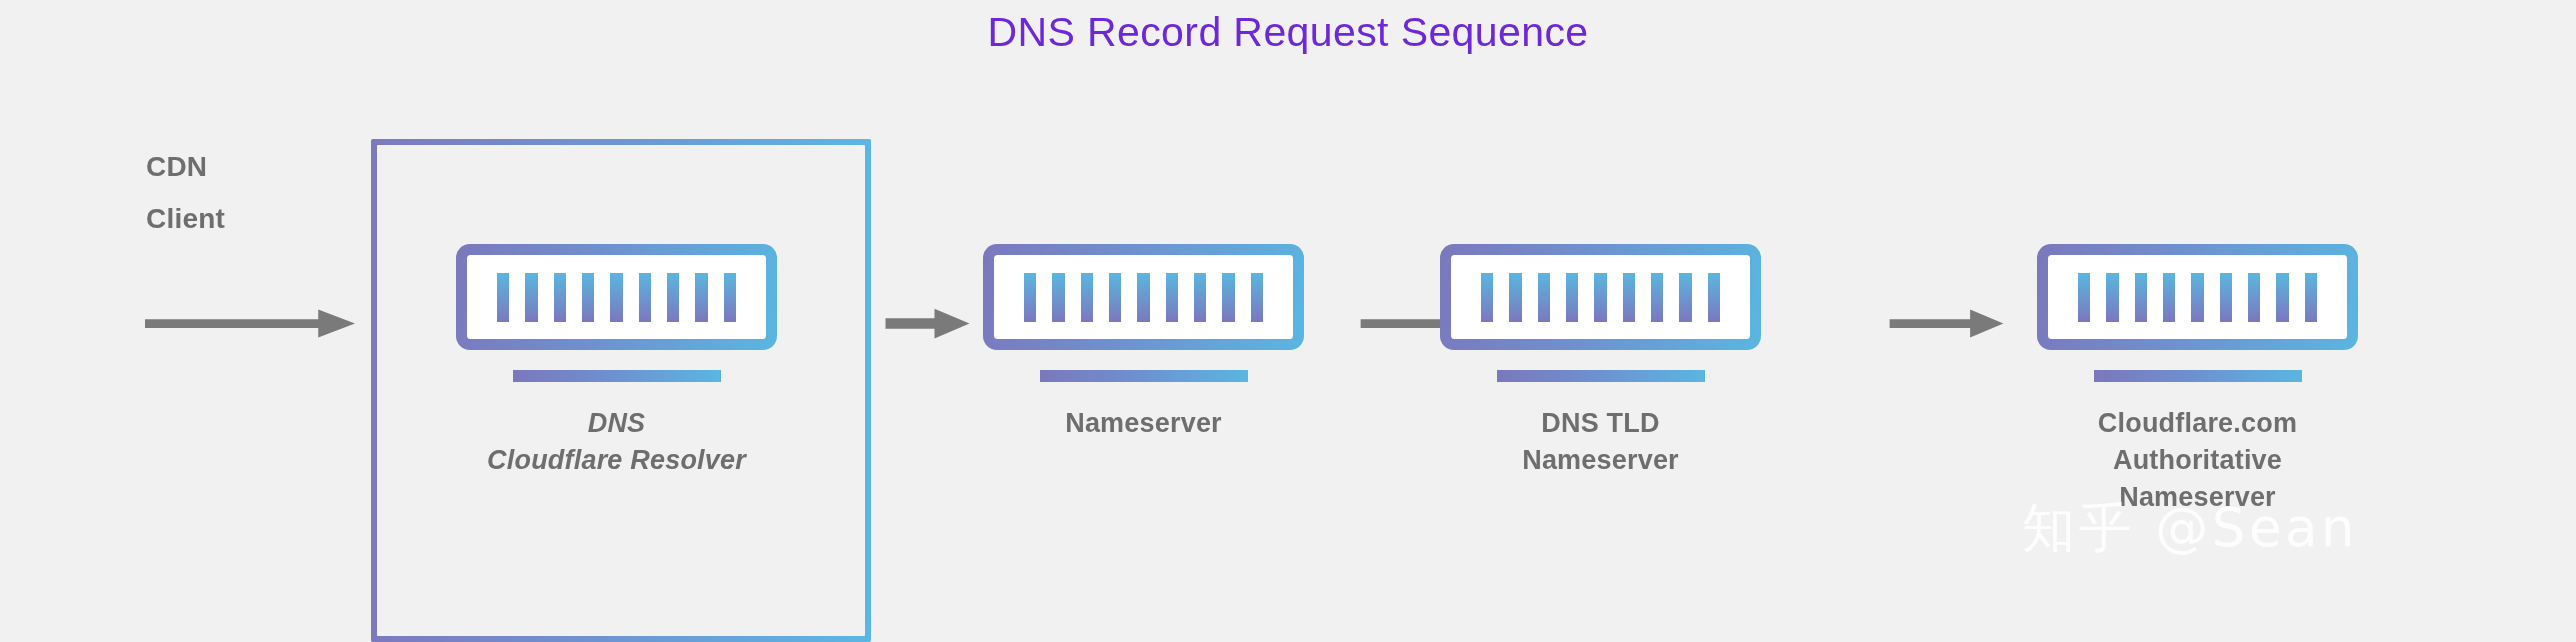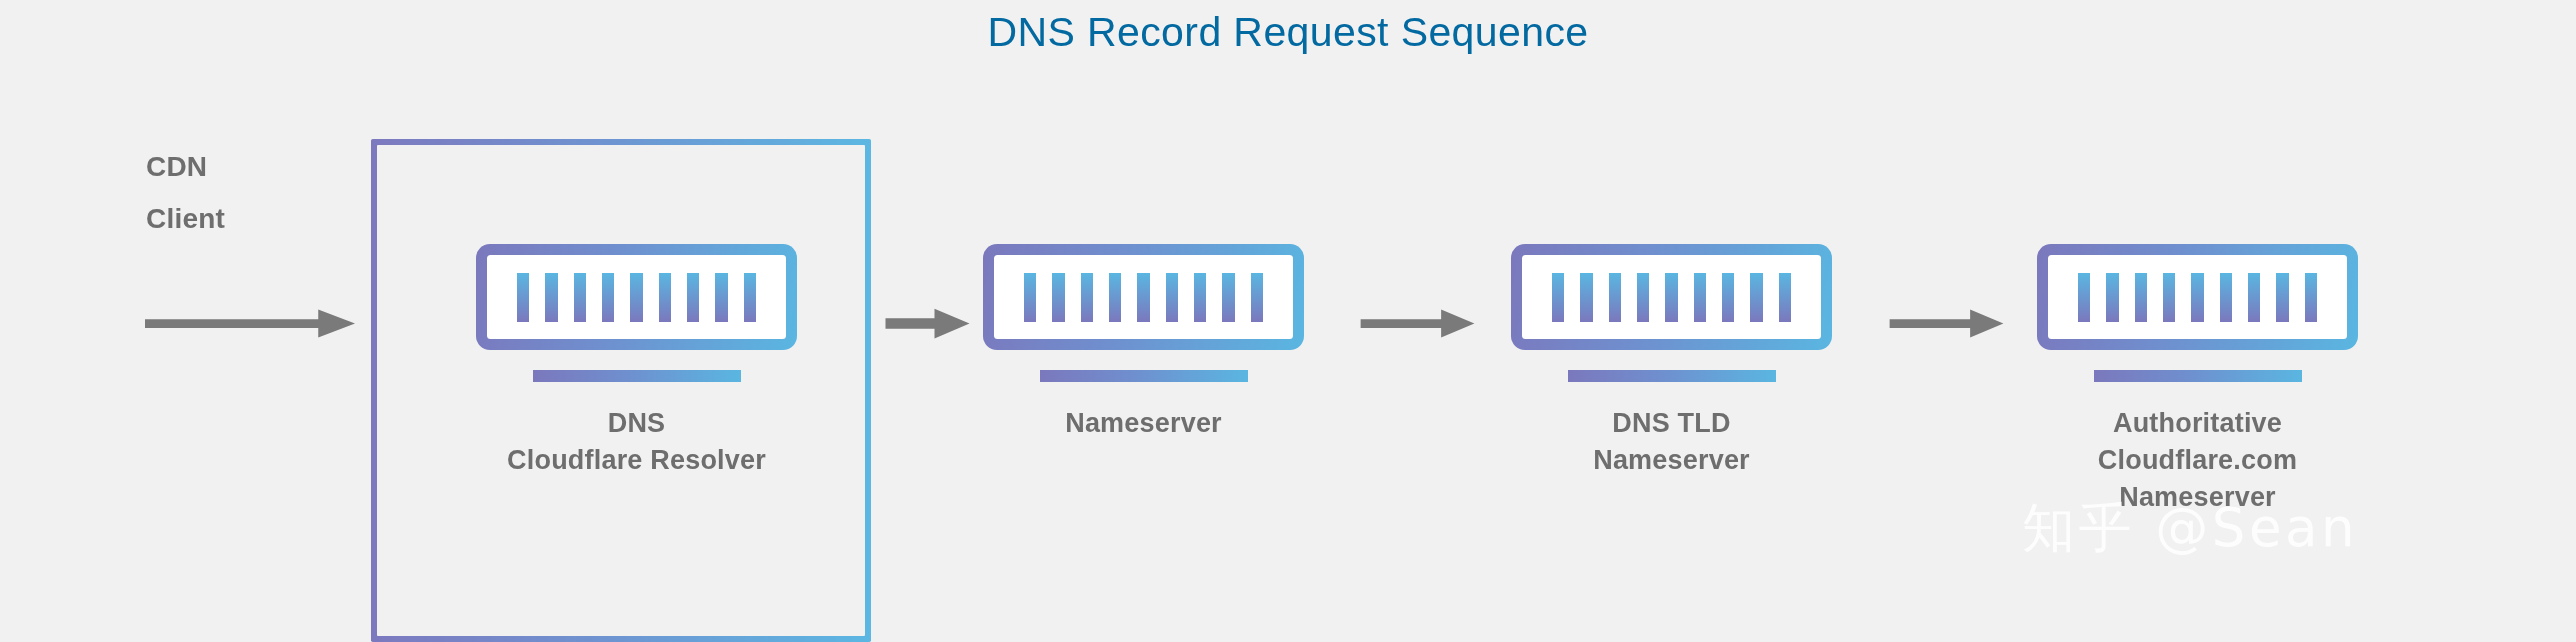--- a/index.html
+++ b/index.html
@@ -23,21 +23,21 @@
 
   
   .diagram-title {
     position: absolute;
     top: 0px;
     left: 0;
     width: 2576px;
     text-align: center;
     font-size: 41px;
     font-weight: 400;
-    color: #0369a1;
+    color: #6d28d9;
     letter-spacing: 0.4px;
     line-height: 64px;
   }
 
   
   .source-block {
     position: absolute;
     left: 146px;
     top: 141px;
     width: 203px;
@@ -151,21 +151,21 @@
   <div class="arrow" style="left:144px; top:306px; width:212px;">
     <svg width="212" height="35" viewBox="0 0 240 40">
       <path d="M0 15 H198 V4 L240 20 L198 36 V25 H0 Z" fill="#7a7a7a"></path>
     </svg>
   </div>
 
   <div class="resolver-box">
     <div class="resolver-box-inner"></div>
   </div>
 
-  <div class="node" style="left:476px;">
+  <div class="node" style="left:456px;font-style:italic;">
     <div class="node-icon">
       <div class="node-icon-face">
         <span class="node-bar"></span>
         <span class="node-bar"></span>
         <span class="node-bar"></span>
         <span class="node-bar"></span>
         <span class="node-bar"></span>
         <span class="node-bar"></span>
         <span class="node-bar"></span>
         <span class="node-bar"></span>
@@ -204,21 +204,21 @@
       <div>Nameserver</div>
     </div>
   </div>
 
   <div class="arrow" style="left:1360px; top:306px; width:115px;">
     <svg width="115" height="35" viewBox="0 0 130 40">
       <path d="M0 15 H92 V4 L130 20 L92 36 V25 H0 Z" fill="#7a7a7a"></path>
     </svg>
   </div>
 
-  <div class="node" style="left:1511px;">
+  <div class="node" style="left:1440px;">
     <div class="node-icon">
       <div class="node-icon-face">
         <span class="node-bar"></span>
         <span class="node-bar"></span>
         <span class="node-bar"></span>
         <span class="node-bar"></span>
         <span class="node-bar"></span>
         <span class="node-bar"></span>
         <span class="node-bar"></span>
         <span class="node-bar"></span>
@@ -247,22 +247,22 @@
         <span class="node-bar"></span>
         <span class="node-bar"></span>
         <span class="node-bar"></span>
         <span class="node-bar"></span>
         <span class="node-bar"></span>
         <span class="node-bar"></span>
       </div>
     </div>
     <div class="node-underline"></div>
     <div class="node-label">
+      <div>Cloudflare.com</div>
       <div>Authoritative</div>
-      <div>Cloudflare.com</div>
       <div>Nameserver</div>
     </div>
   </div>
 
   <div class="watermark">知乎 @Sean</div>
 
 </div>
 
 
 </body></html>

